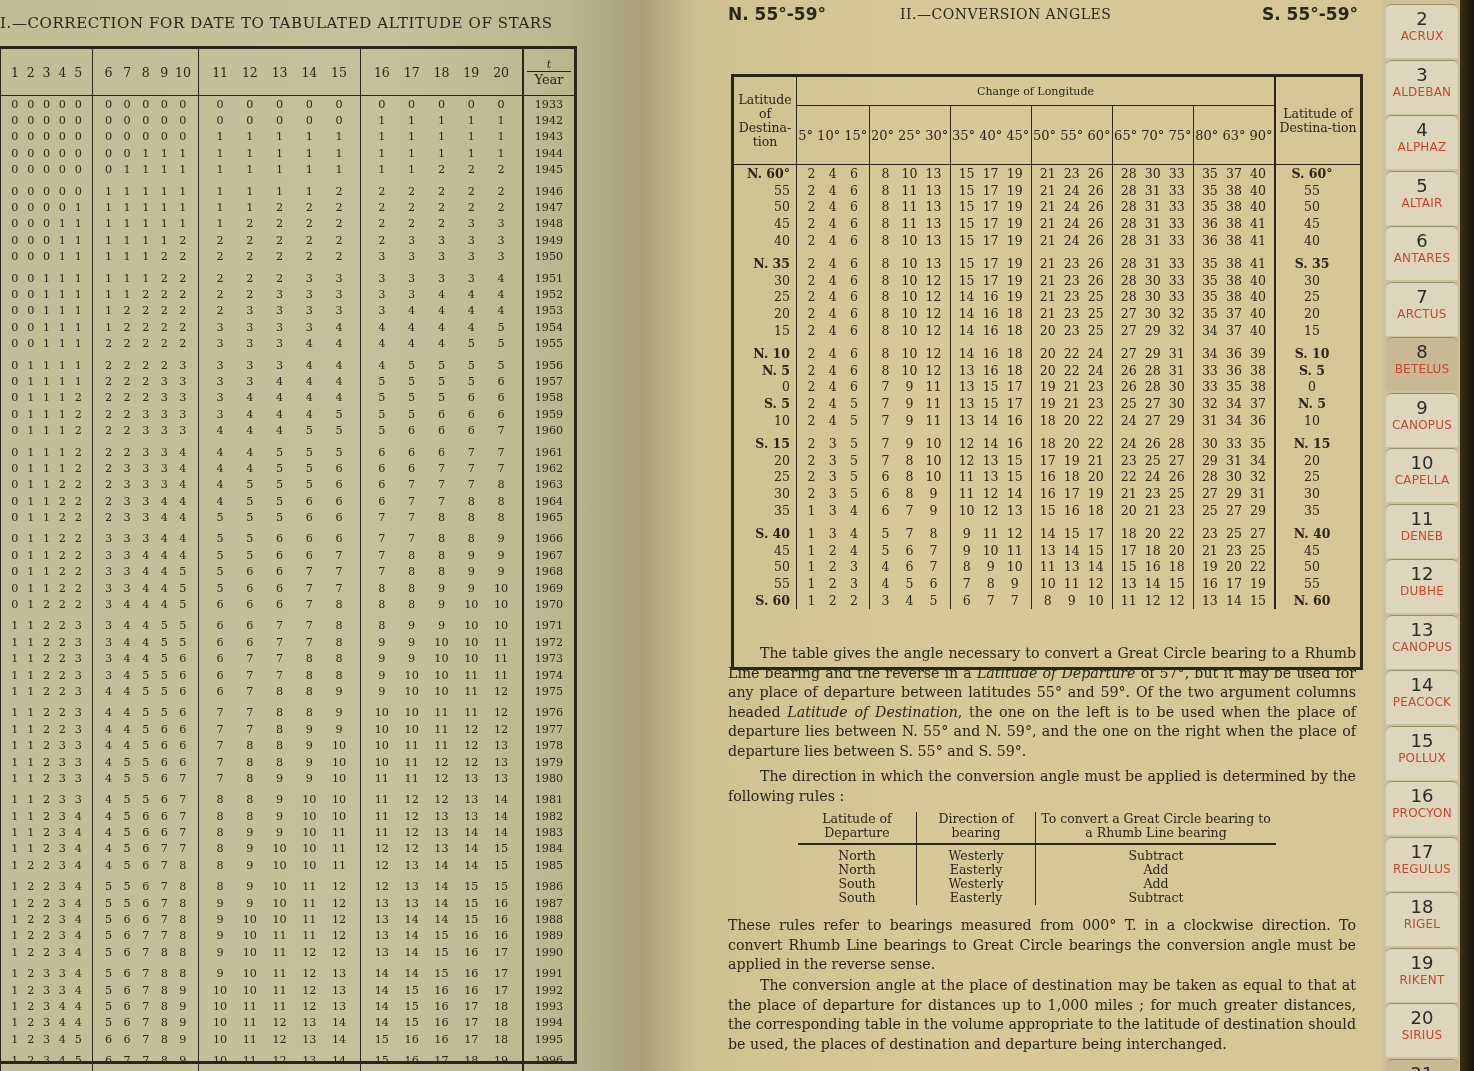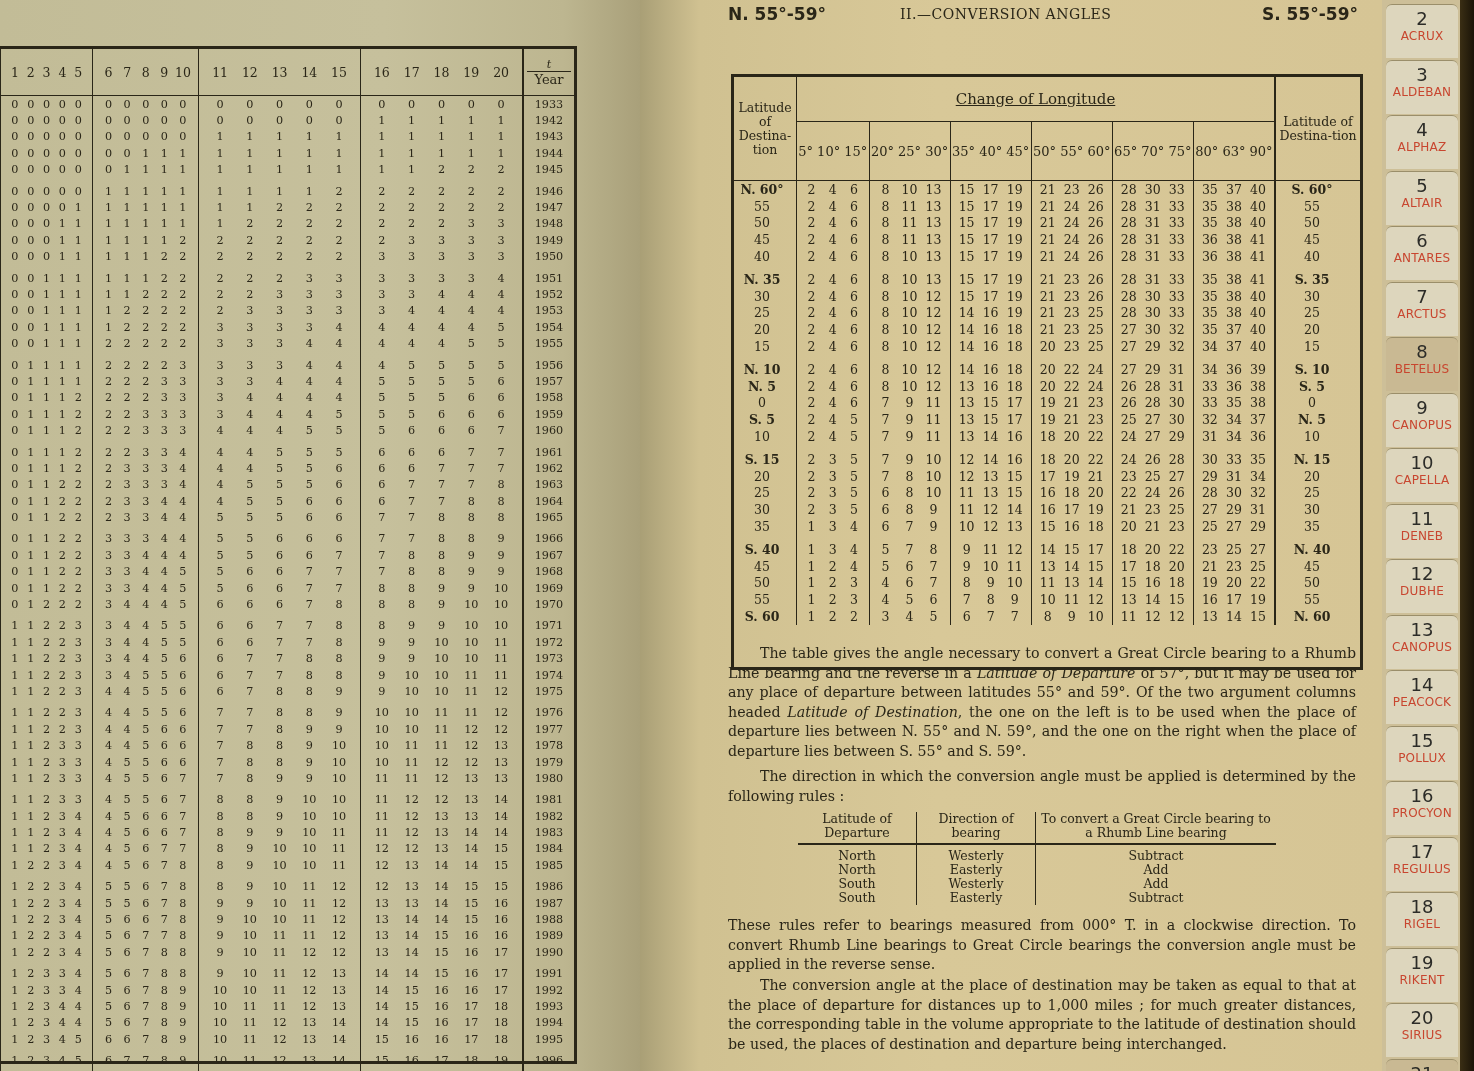--- a/index.html
+++ b/index.html
@@ -35,26 +35,26 @@
   .year-head .y { border-top:1px solid #2a2618; width:44px; text-align:center; font-size:13px; }
   .nums { display:flex; justify-content:space-around; padding:0 6px; }
   .nums span { width:20%; text-align:center; }
 
   
   .rh { position:absolute; top:4px; font-weight:bold; font-family:"DejaVu Sans", sans-serif; font-size:17px; }
   .rh-center { position:absolute; top:6px; left:900px; font-size:14px; letter-spacing:0.5px; }
   .rt-wrap { position:absolute; left:731px; top:36px; width:632px; height:596px; border:3px solid #2a2618; box-sizing:border-box;margin-top:38px; }
   .rt { border-collapse:collapse; width:100%; font-size:12.5px; }
   .rt td, .rt th { padding:0; text-align:center; font-weight:normal; }
-  .rt .latcol { width:56px; text-align:center; padding-right:6px; border-right:1.5px solid #2a2618; }
+  .rt .latcol { width:56px; text-align:right; padding-right:6px; border-right:1.5px solid #2a2618; }
   .rt .latcolR { width:72px; text-align:center; padding-right:12px; border-left:2px solid #2a2618; }
   .rt .grp { border-left:1.5px solid #2a2618; }
   .rt td.cell { height:16.8px; }
   .rt .bold { font-weight:bold; }
-  .cl-head { font-size:15px; height:44px; border-bottom:1.5px solid #2a2618;text-decoration:underline; }
+  .cl-head { font-size:11px; height:28px; border-bottom:1.5px solid #2a2618; }
   .sub-head { height:58px; font-size:13px; border-bottom:1.5px solid #2a2618; }
   .lat-head { font-size:12.5px; line-height:14px; }
   .triple { display:flex; justify-content:space-around; padding:0 4px; }
   .triple span { width:33%; text-align:center; }
 
   .para { position:absolute; left:728px; width:628px; font-size:14.2px; line-height:19.6px; text-align:justify; }
   .para i { font-style:italic; }
   .rules { position:absolute; left:798px; top:812px; width:478px; border-collapse:collapse; font-size:12.5px; }
   .rules th { font-weight:normal; border-bottom:2px solid #2a2618; line-height:14px; padding:0 0 3px 0; }
   .rules td { text-align:center; line-height:14px; padding:0; }
@@ -69,20 +69,21 @@
     background:#ddd6bd; box-sizing:border-box; padding-top:4px;
   }
   .tab .num { font-family:"DejaVu Sans", sans-serif; font-size:18px; line-height:20px; color:#2c2c28; }
   .tab .star { font-family:"DejaVu Sans", sans-serif; font-size:12px; color:#c8462f; letter-spacing:0.2px; }
   .spine { position:absolute; left:1460px; top:0; width:14px; height:1071px; background:linear-gradient(90deg,#3a2e14,#1a1408); }
 </style>
 </head>
 <body>
 
 <div class="page-left">
+  <div class="left-title">I.—CORRECTION FOR DATE TO TABULATED ALTITUDE OF STARS</div>
   <div class="left-table-wrap">
     <table class="lt" id="lt">
       <thead>
         <tr id="lt-head">
           <th class="grp" style="border-left: 1.5px solid rgb(42, 38, 24);">
               <div class="nums">
                 <span>1</span>
                 <span>2</span>
                 <span>3</span>
                 <span>4</span>

